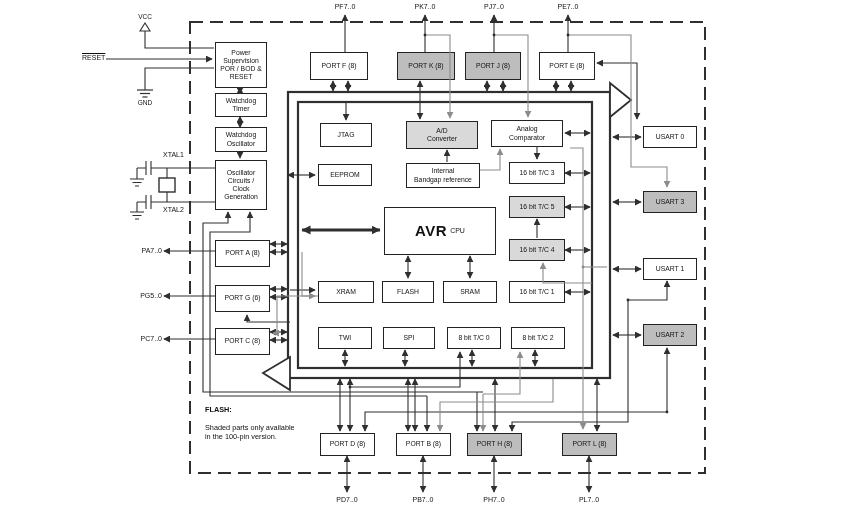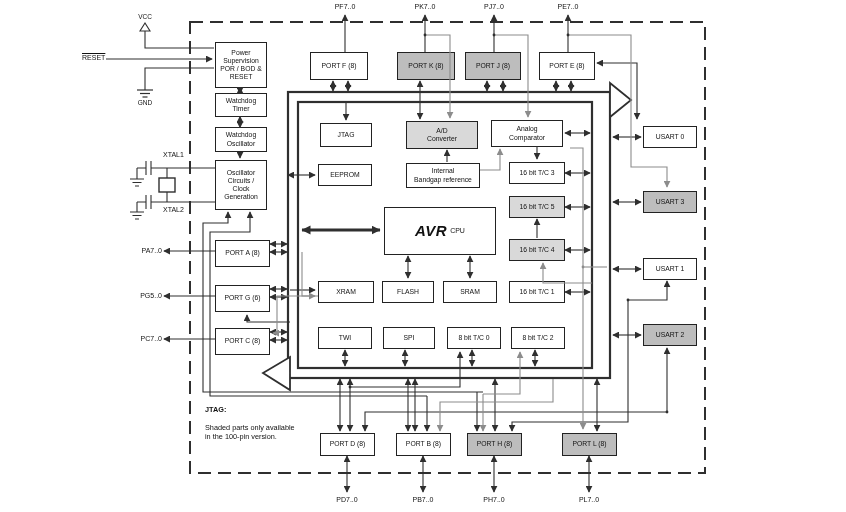--- a/index.html
+++ b/index.html
@@ -5,21 +5,21 @@
   html,body{margin:0;padding:0;background:#fff;}
   #stage{position:relative;width:846px;height:512px;background:#fff;overflow:hidden;
          font-family:"Liberation Sans", sans-serif;}
   #wires{position:absolute;left:0;top:0;z-index:3;pointer-events:none;}
   .blk{position:absolute;z-index:2;border:1.6px solid #222;background:#fff;
        display:flex;align-items:center;justify-content:center;text-align:center;
        font-size:6.8px;line-height:1.18;white-space:pre-line;color:#111;
        box-sizing:border-box;padding:1px;}
   .shade{background:#bdbdbd;}
   .light{background:#d9d9d9;}
-  .cpu .avr{font-style:italic;font-weight:bold;font-size:15px;letter-spacing:.5px;}
+  .cpu .avr{font-weight:bold;font-size:15px;letter-spacing:.5px;}
   .cpu .cpusub{font-size:7px;margin-left:3px;}
   .pin{position:absolute;z-index:2;font-size:7px;color:#111;white-space:nowrap;}
   .cx{transform:translateX(-50%);}
   .ovl{text-decoration:overline;}
   .ra{text-align:right;}
   #note{position:absolute;z-index:2;left:205px;top:397px;width:172px;
         font-size:7.3px;line-height:1.22;color:#111;white-space:pre-line;}
   #note .nt{font-weight:bold;}
   #note .np{}
 </style>
@@ -252,18 +252,18 @@
   <div class="pin cx" style="left:423px;top:496px">PB7..0</div>
   <div class="pin cx" style="left:494px;top:496px">PH7..0</div>
   <div class="pin cx" style="left:589px;top:496px">PL7..0</div>
   <div class="pin cx" style="left:145px;top:13px;font-size:6.5px">VCC</div>
   <div class="pin ovl" style="left:82px;top:54px">RESET</div>
   <div class="pin cx" style="left:145px;top:99px;font-size:6.5px">GND</div>
   <div class="pin" style="left:163px;top:151px">XTAL1</div>
   <div class="pin" style="left:163px;top:206px">XTAL2</div>
 
   <div id="note">
-    <div class="nt">JTAG:</div>
+    <div class="nt">FLASH:</div>
     <div class="np">Shaded parts only available
 in the 100-pin version.</div>
   </div>
 
 </div>
 
 </body></html>

